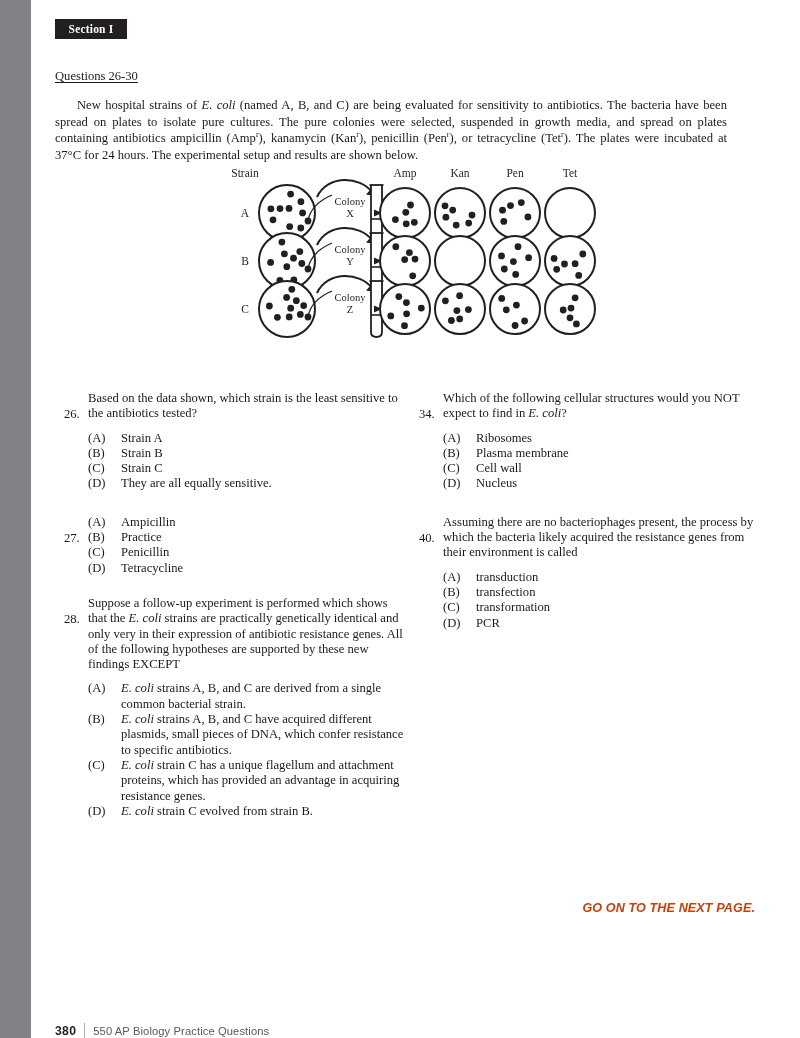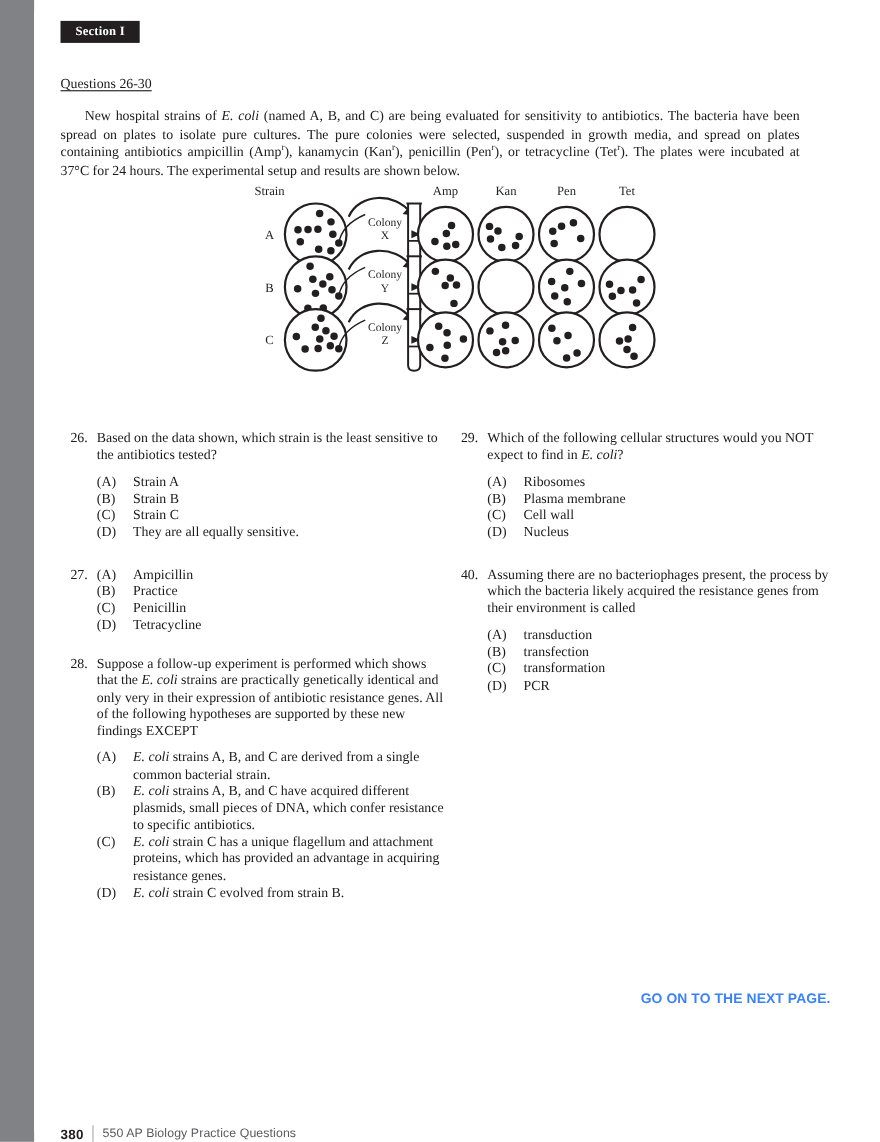--- a/index.html
+++ b/index.html
@@ -103,21 +103,21 @@
 
   .q-stem {
     position: relative;
     padding-left: 24px;
     font-size: 12.6px;
     line-height: 15.3px;
   }
   .q-num {
     position: absolute;
     left: 0;
-    top: 0;
+    top: 16px;
     width: 20px;
     text-align: left;
     font-size: 12.6px;
   }
   .q-stem i, .q-choice i { font-style: italic; }
 
   .choices {
     margin-top: 9px;
     padding-left: 24px;
   }
@@ -137,21 +137,22 @@
 
   
   .go-on {
     position: absolute;
     right: 45px;
     top: 901px;
     font-family: "Liberation Sans", sans-serif;
     font-weight: bold;
     font-size: 12.6px;
     letter-spacing: .1px;
-    color: #3b82f6;
+    color: #c2410c;
+    font-style: italic;
   }
 
   .footer {
     position: absolute;
     left: 24px;
     top: 1004px;
     display: flex;
     align-items: center;
     font-family: "Liberation Sans", sans-serif;
     color: #58595b;
@@ -364,21 +365,21 @@
         <div class="choices">
           <div class="q-choice"><span class="lbl">(A)</span><span><i>E. coli</i> strains A, B, and C are derived from a single common bacterial strain.</span></div>
           <div class="q-choice"><span class="lbl">(B)</span><span><i>E. coli</i> strains A, B, and C have acquired different plasmids, small pieces of DNA, which confer resistance to specific antibiotics.</span></div>
           <div class="q-choice"><span class="lbl">(C)</span><span><i>E. coli</i> strain C has a unique flagellum and attachment proteins, which has provided an advantage in acquiring resistance genes.</span></div>
           <div class="q-choice"><span class="lbl">(D)</span><span><i>E. coli</i> strain C evolved from strain B.</span></div>
         </div>
       </div>
     </div>
   <div class="col-right">
       <div class="q-block" style="margin-bottom: 23px;">
-        <div class="q-stem"><span class="q-num">29.</span><span>Which of the following cellular structures would you NOT expect to find in <i>E. coli</i>?</span></div>
+        <div class="q-stem"><span class="q-num">34.</span><span>Which of the following cellular structures would you NOT expect to find in <i>E. coli</i>?</span></div>
         <div class="choices">
           <div class="q-choice"><span class="lbl">(A)</span><span>Ribosomes</span></div>
           <div class="q-choice"><span class="lbl">(B)</span><span>Plasma membrane</span></div>
           <div class="q-choice"><span class="lbl">(C)</span><span>Cell wall</span></div>
           <div class="q-choice"><span class="lbl">(D)</span><span>Nucleus</span></div>
         </div>
       </div>
       <div class="q-block">
         <div class="q-stem"><span class="q-num">40.</span><span>Assuming there are no bacteriophages present, the process by which the bacteria likely acquired the resistance genes from their environment is called</span></div>
         <div class="choices">

